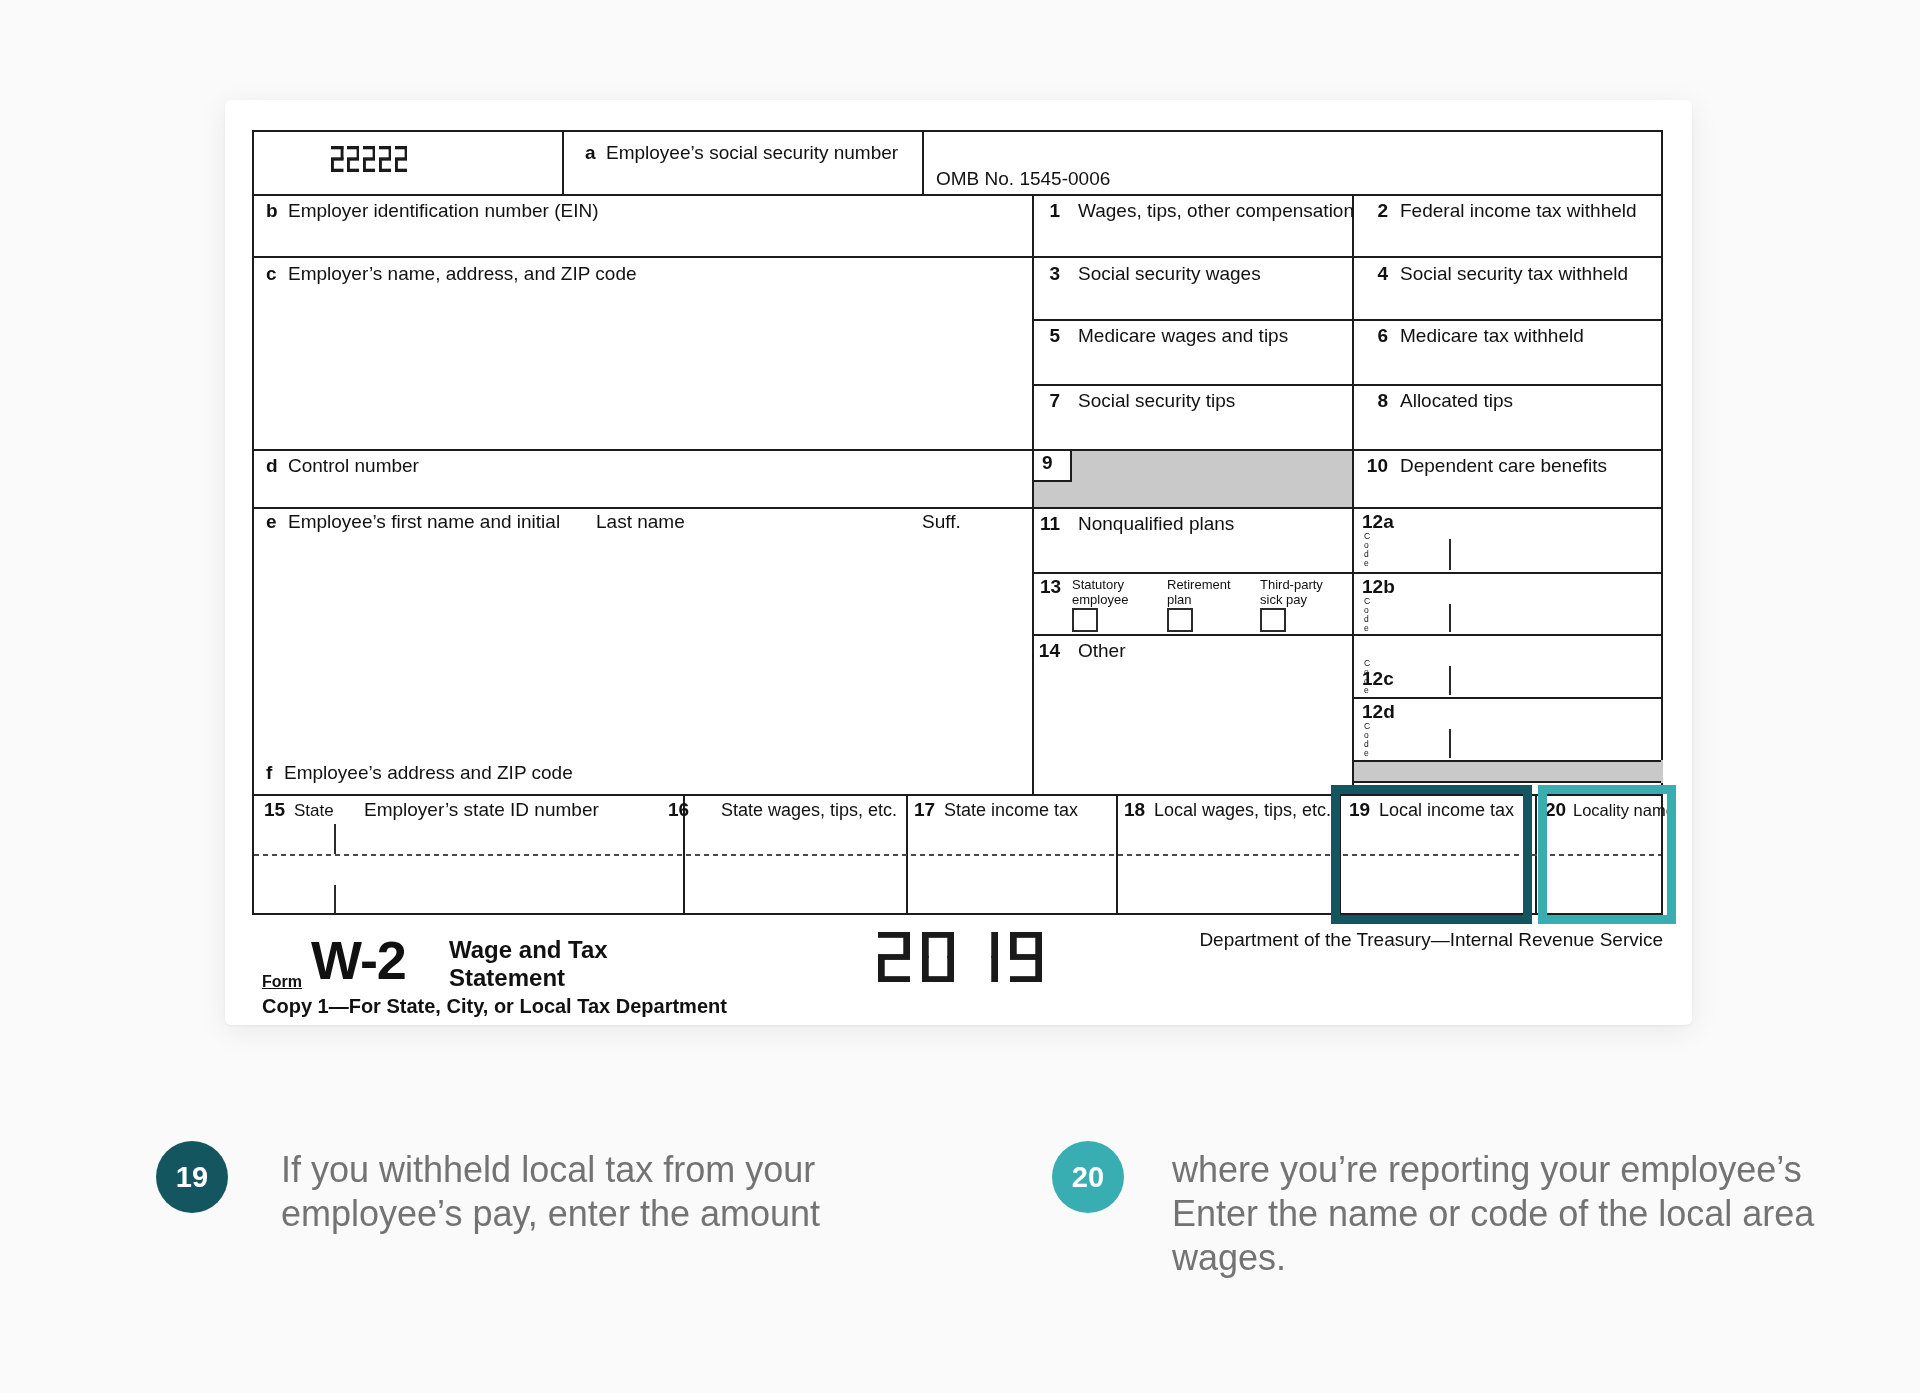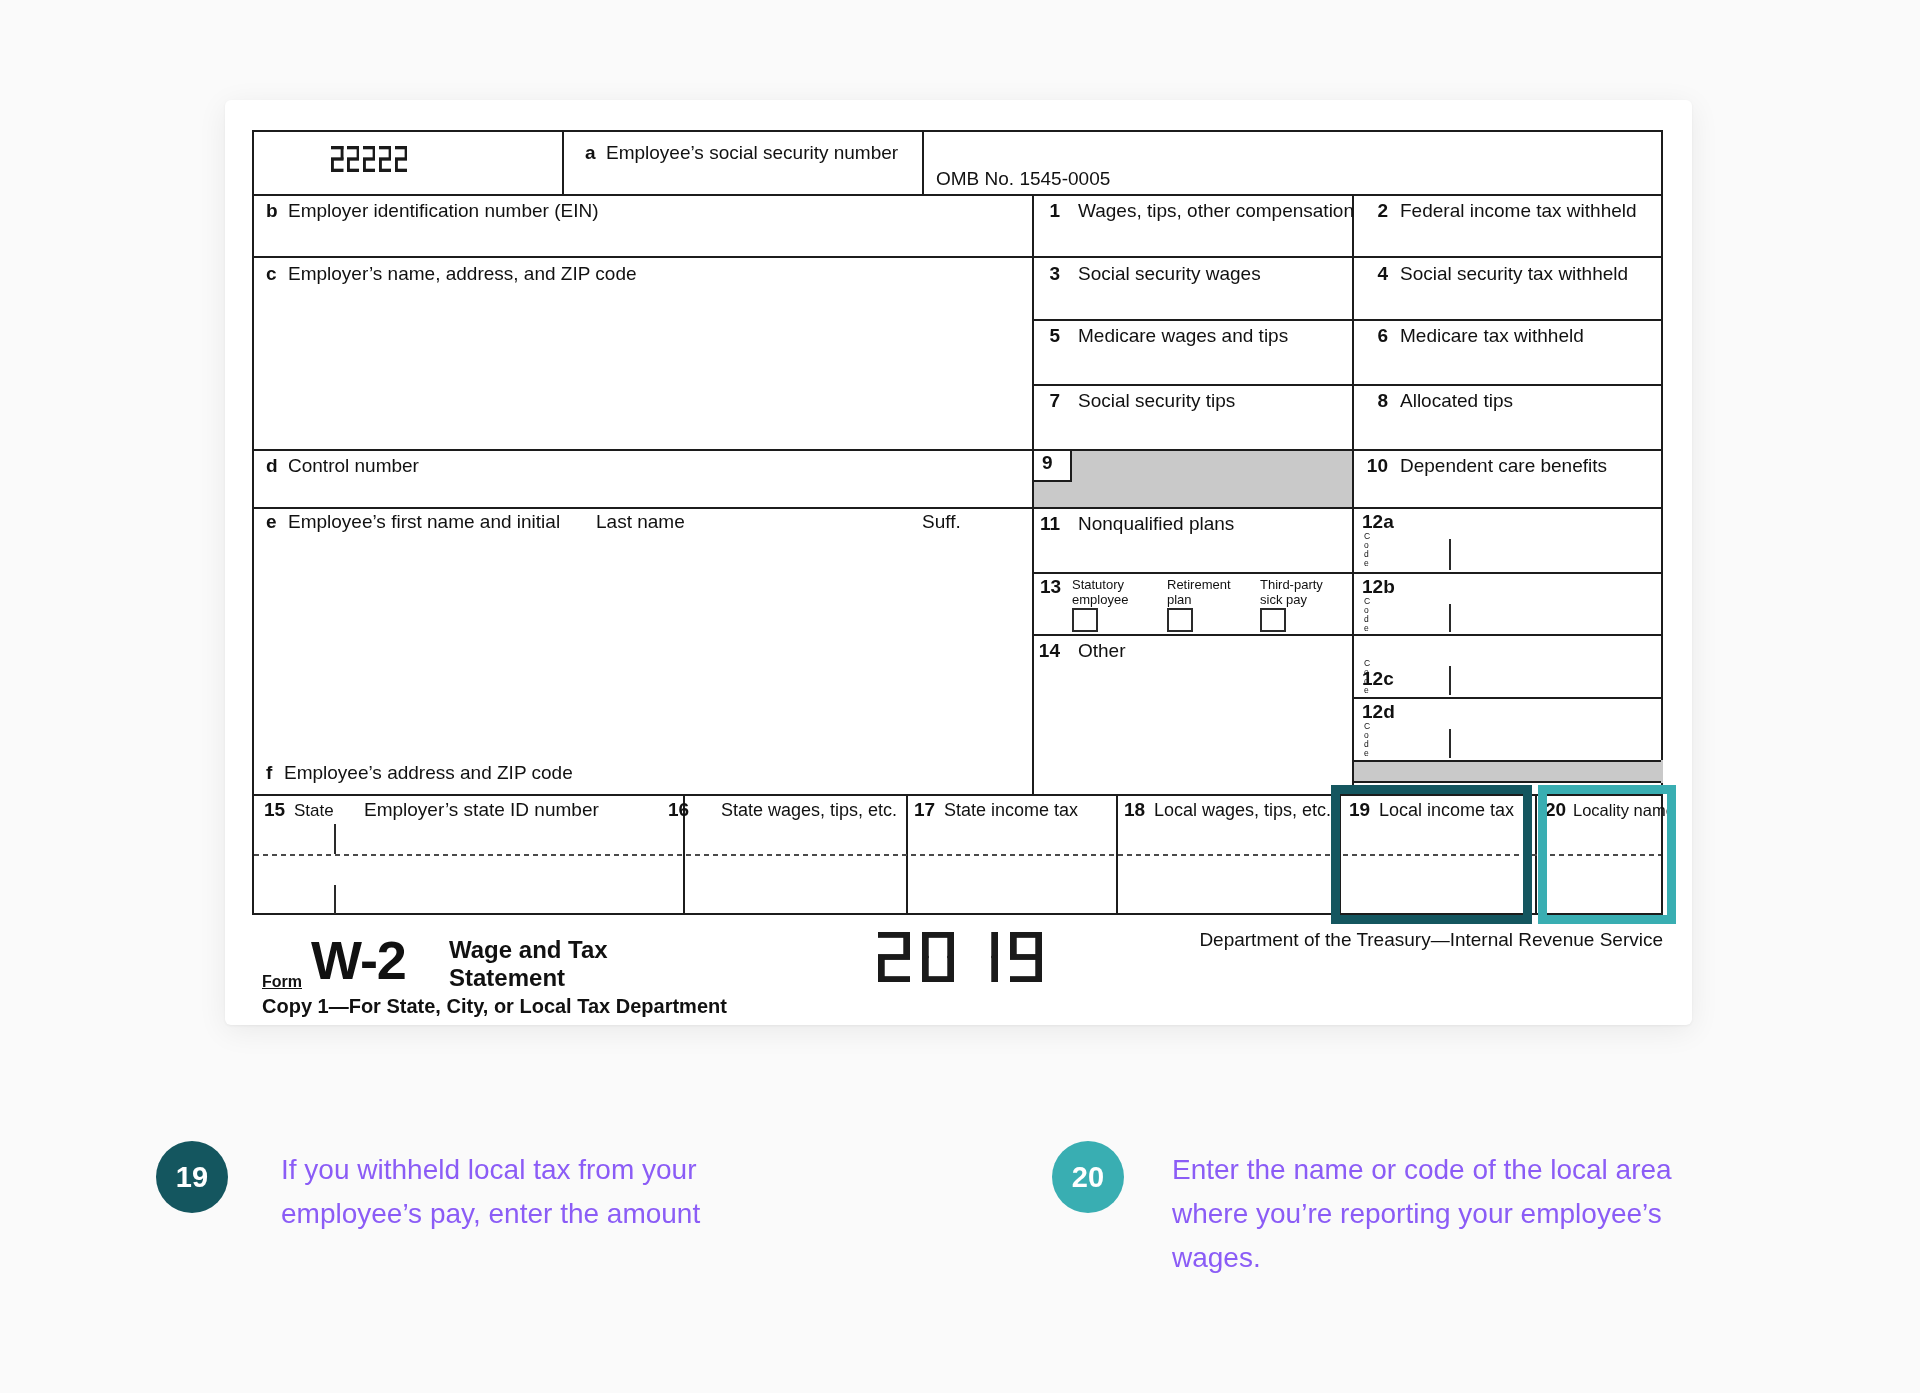--- a/index.html
+++ b/index.html
@@ -48,21 +48,21 @@
   .footer-big { position:absolute; font-size:54px; font-weight:bold; letter-spacing:-1px; white-space:nowrap; }
   .footer-title { position:absolute; font-size:24px; font-weight:bold; white-space:nowrap; }
   .footer-form { position:absolute; font-size:16px; font-weight:600; white-space:nowrap; }
   .footer-copy { position:absolute; font-size:20px; font-weight:bold; white-space:nowrap; }
   .footer-dept { position:absolute; font-size:19px; text-align:right; white-space:nowrap; }
   .ann-circle {
     position:absolute; width:72px; height:72px; border-radius:50%;
     display:flex; align-items:center; justify-content:center;
     color:#fff; font-size:29px; font-weight:bold;
   }
-  .ann-text { position:absolute; font-size:28px; line-height:44px; color:#8b5cf6; white-space:nowrap; }
+  .ann-text { position:absolute; font-size:36px; line-height:44px; color:#737373; white-space:nowrap; }
 </style>
 </head>
 <body>
 
 <div id="stage">
 
   <div class="card" style="left:225px; top:100px; width:1467px; height:925px;"></div>
 
   <div class="form-table" style="left:252px; top:130px; width:1411px; height:785px; --x:0;">
 
@@ -136,21 +136,21 @@
           <rect x="0" y="0" width="10" height="2.3"></rect>
           <rect x="7.7" y="0" width="2.3" height="9.4"></rect>
           <rect x="0" y="7.85" width="10" height="2.3"></rect>
           <rect x="0" y="15.7" width="10" height="2.3"></rect>
           <rect x="0" y="8.6" width="2.3" height="9.4"></rect>
         </svg>
       </div>
 
     <span class="lbl num" style="left:331px; top:10px;">a</span>
     <span class="lbl" style="left:352px; top:10px;">Employee’s social security number</span>
-    <span class="lbl" style="left:682px; top:36px;">OMB No. 1545-0005</span>
+    <span class="lbl" style="left:682px; top:36px;">OMB No. 1545-0006</span>
 
     <span class="lbl num" style="left:12px; top:68px;">b</span>
     <span class="lbl" style="left:34px; top:68px;">Employer identification number (EIN)</span>
     <span class="lbl num" style="left:12px; top:131px;">c</span>
     <span class="lbl" style="left:34px; top:131px;">Employer’s name, address, and ZIP code</span>
     <span class="lbl num" style="left:12px; top:323px;">d</span>
     <span class="lbl" style="left:34px; top:323px;">Control number</span>
 
     <span class="lbl num" style="left:12px; top:379px;">e</span>
     <span class="lbl" style="left:34px; top:379px;">Employee’s first name and initial</span>
@@ -269,18 +269,18 @@
   </div>
   <div class="ann-text" style="left:281px; top:1148px;">
     <div>If you withheld local tax from your</div>
     <div>employee’s pay, enter the amount</div>
   </div>
 
   <div class="ann-circle" style="left: 1052px; top: 1141px; background-color: rgb(57, 174, 178);">
     <span>20</span>
   </div>
   <div class="ann-text" style="left:1172px; top:1148px;">
+    <div>where you’re reporting your employee’s</div>
     <div>Enter the name or code of the local area</div>
-    <div>where you’re reporting your employee’s</div>
     <div>wages.</div>
   </div>
 
 </div>
 
 </body></html>

